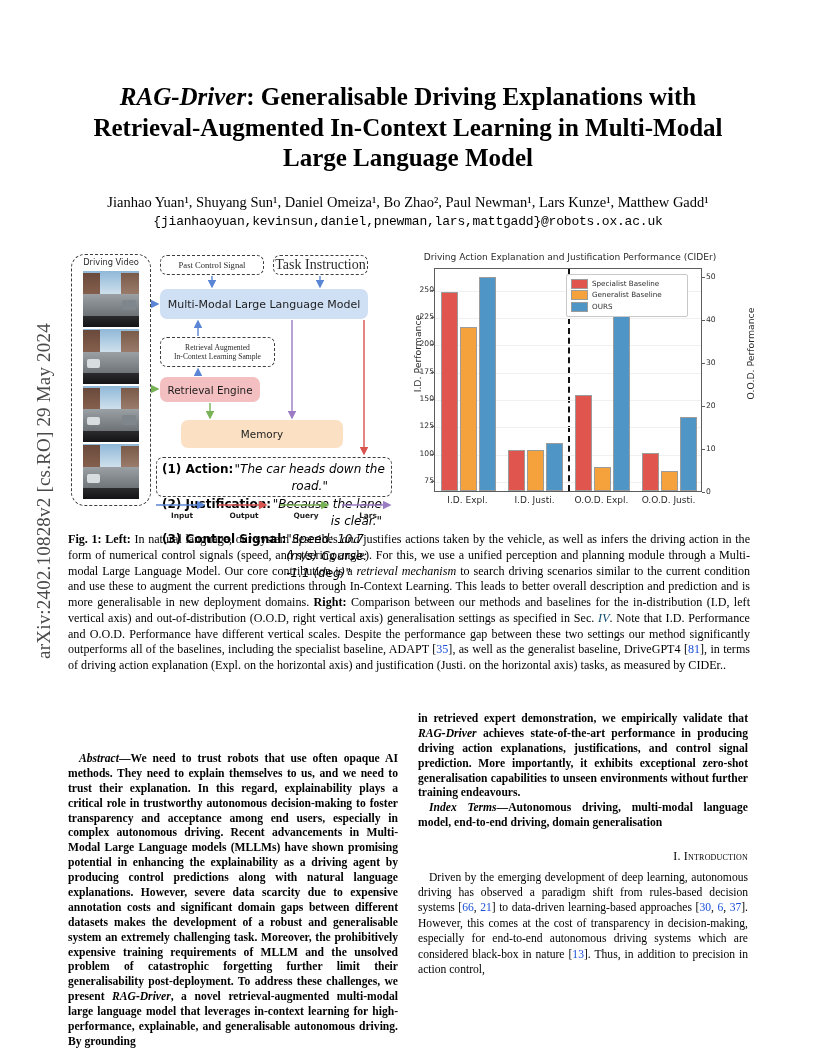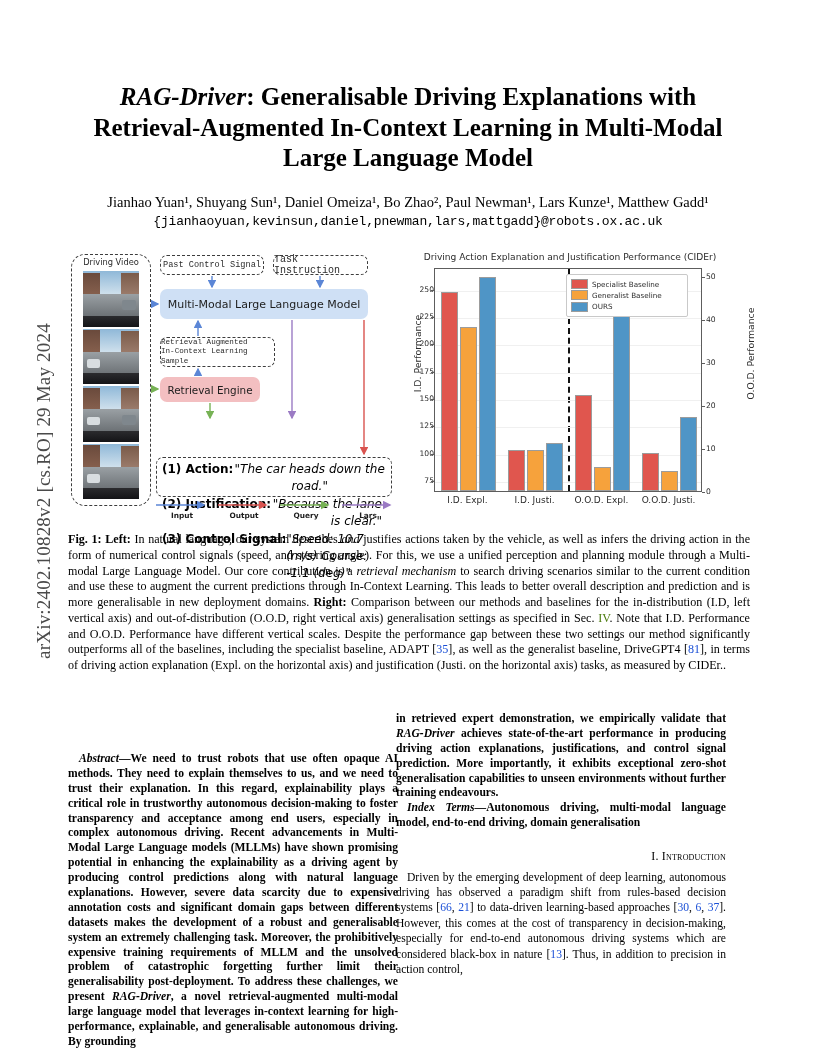--- a/index.html
+++ b/index.html
@@ -52,22 +52,22 @@
 
   
   .diagram{position:absolute;left:0;top:0;width:330px;height:272px;}
 
   .dash-box{
     position:absolute;
     border:1.4px dashed #3d3d3d;
     border-radius:7px;
     box-sizing:border-box;
     display:flex;align-items:center;justify-content:center;
-    text-align:left;
-    font-family:Liberation Mono, monospace;
+    text-align:center;
+    font-family:Liberation Serif, serif;
     color:#2b2b2b;
   }
   .solid-box{
     position:absolute;box-sizing:border-box;border-radius:7px;
     display:flex;align-items:center;justify-content:center;
     font-family:"DejaVu Sans", sans-serif;color:#1d1d1d;
   }
 
   
   .video-panel{left:3px;top:2px;width:80px;height:252px;border-radius:14px;}
@@ -88,21 +88,21 @@
         background:linear-gradient(#9aa0a4,#6d7276);}
   .hood{position:absolute;left:0;bottom:0;width:100%;height:19%;
         background:linear-gradient(#2b2b2e,#141417);}
   .carA{position:absolute;left:8%;top:55%;width:22%;height:16%;
         background:#d8dde0;border-radius:2px;}
   .carB{position:absolute;right:6%;top:53%;width:24%;height:18%;
         background:#7f878d;border-radius:2px;}
 
   
   .past-ctrl{left:92px;top:3px;width:104px;height:20px;font-size:8.6px;}
-  .task-instr{left:205px;top:3px;width:95px;height:20px;font-size:10px;}
+  .task-instr{left:205px;top:3px;width:95px;height:20px;font-size:14px;}
   .ral-sample{left:92px;top:85px;width:115px;height:30px;font-size:7.6px;line-height:1.25;}
 
   .mllm{left:92px;top:37px;width:208px;height:30px;background:#cfe0f5;font-size:11px;}
   .retrieval{left:92px;top:125px;width:100px;height:25px;background:#f3bfc1;font-size:10.4px;}
   .memory{left:113px;top:168px;width:162px;height:28px;background:#fbe0c4;font-size:10.4px;}
 
   
   .outbox{
     position:absolute;left:88px;top:205px;width:236px;height:40px;
     border:1.4px dashed #3d3d3d;border-radius:7px;box-sizing:border-box;
@@ -148,39 +148,39 @@
   }
   .ylab-right{
     position:absolute;left:290px;top:96px;width:140px;text-align:center;
     transform:rotate(-90deg);font-size:9.3px;color:#2b2b2b;
   }
   .chart-legend{
     position:absolute;left:176px;top:22px;width:122px;
     border:1px solid #c9c9c9;background:#fff;border-radius:2px;
     padding:3px 4px;box-sizing:border-box;
   }
-  .cl-row{display:flex;align-items:center;gap:4px;margin:1.2px 0;}
+  .cl-row{display:flex;align-items:flex-start;gap:4px;margin:1.2px 0;}
   .cl-sw{width:15px;height:8px;border:.5px solid #9c9c9c;flex:0 0 auto;}
   .cl-tx{font-size:7.2px;color:#2b2b2b;}
 
   
   .caption{
     position:absolute;left:68px;top:532px;width:682px;
     font-size:12.1px;line-height:1.305;text-align:justify;
   }
   .caption b{font-weight:bold;}
   .caption i{font-style:italic;}
   .ref{color:#1a4fd6;}
-  .refred{color:#4d7c0f;}
+  .refred{color:#0c4a6e;font-style:italic;}
 
   
   .col{position:absolute;width:330px;font-size:11.6px;line-height:1.285;
        text-align:justify;}
   .col.left{left:68px;top:752px;}
-  .col.right{left:396px;top:712px;}
+  .col.right{left:418px;top:712px;}
   .abs-body{font-weight:bold;}
   .abs-body p{margin:0;text-indent:11px;}
   .sec-head{
     text-align:right;font-variant:small-caps;font-weight:normal;
     font-size:12px;margin:18px 0 5px 0;letter-spacing:.2px;
   }
   .body-text{font-size:11.6px;line-height:1.33;text-align:justify;}
   .body-text p{margin:0;text-indent:11px;}
   .ital{font-style:italic;}
 </style>
@@ -250,20 +250,21 @@
       <div class="solid-box mllm">Multi-Modal Large Language Model</div>
 
       <div class="dash-box ral-sample">
         <div>
           <span>Retrieval Augmented</span><br>
           <span>In-Context Learning Sample</span>
         </div>
       </div>
 
       <div class="solid-box retrieval">Retrieval  Engine</div>
+      <div class="solid-box memory">Memory</div>
 
       <div class="outbox">
         <div class="outrow">
           <span class="outlab">(1) Action:</span>
           <span class="outval">"The car heads down the road."</span>
         </div>
         <div class="outrow">
           <span class="outlab">(2) Justification:</span>
           <span class="outval right">"Because the lane is clear."</span>
         </div>

